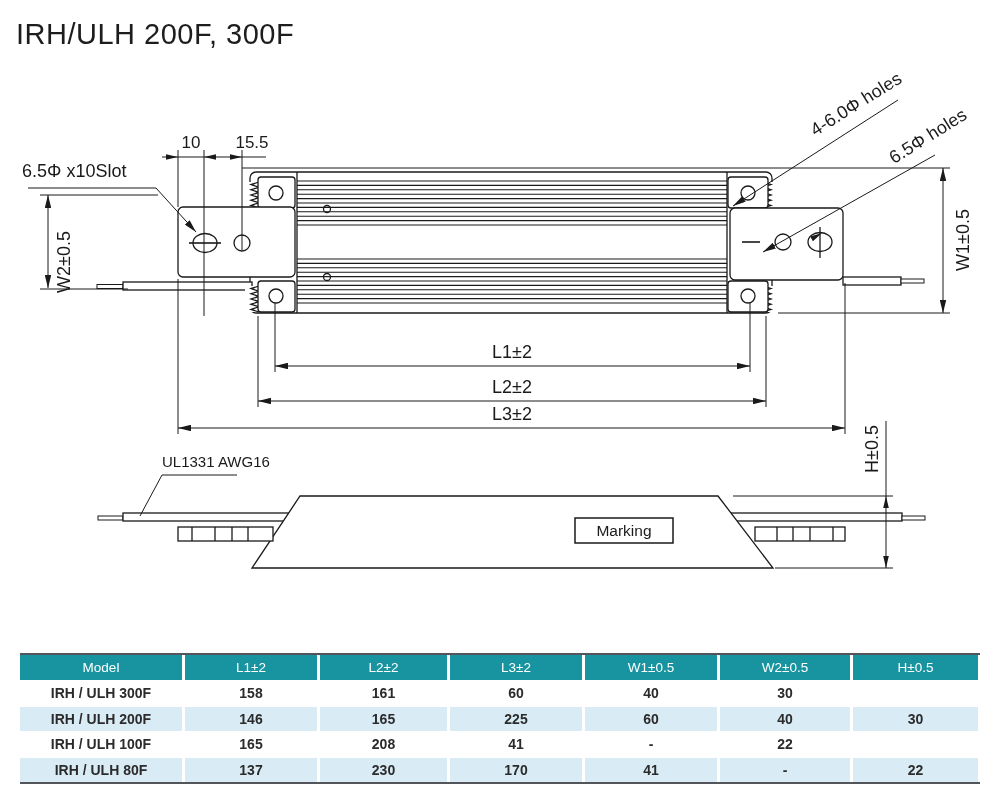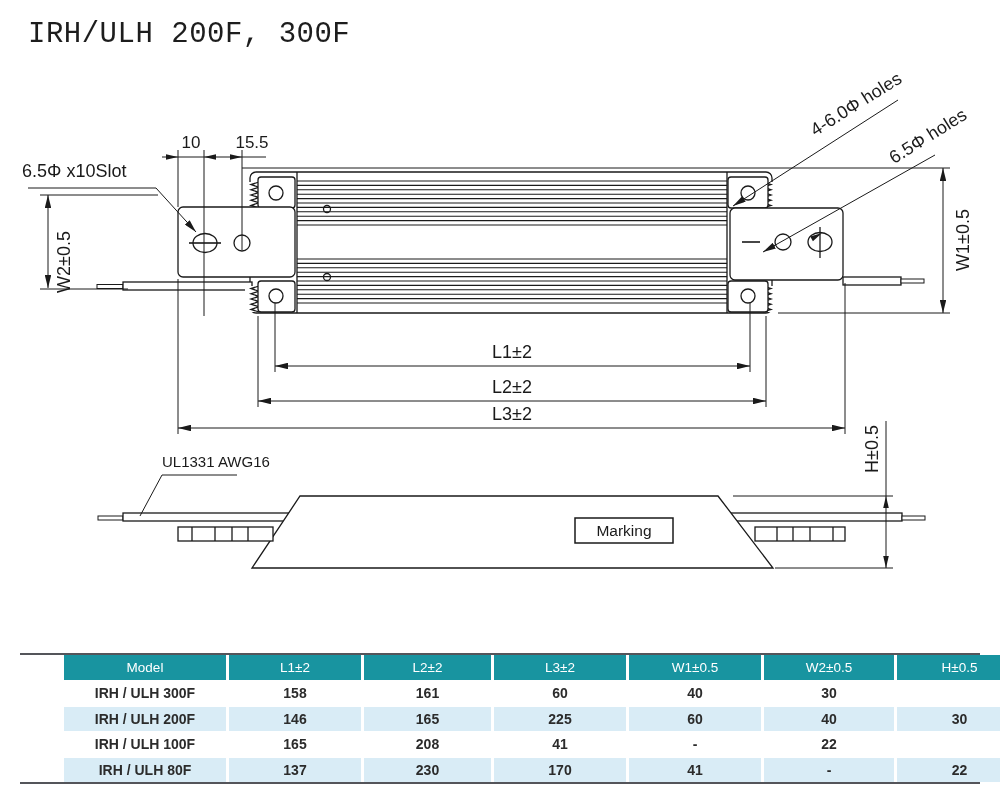--- a/index.html
+++ b/index.html
@@ -1,28 +1,28 @@
 <!DOCTYPE html>
 <html style="--teal: #1894A0; --rowalt: #D9ECF6; --border: #54555A;"><head>
 <meta charset="utf-8">
 <style>
   html,body{margin:0;padding:0;background:#ffffff;}
   body{font-family:"Liberation Sans", sans-serif;}
   #canvas{position:relative;width:1000px;height:800px;background:#fff;overflow:hidden;}
-  #page-title{position:absolute;left:28px;top:18px;font-size:29px;color:#1d1d1d;letter-spacing:0.5px;font-weight:400;font-family:Liberation Mono, monospace;}
+  #page-title{position:absolute;left:16px;top:18px;font-size:29px;color:#1d1d1d;letter-spacing:0.5px;font-weight:400;}
   #drawing-svg{position:absolute;left:0;top:0;}
   svg text{fill:#1a1a1a;}
   .dimtxt{font-size:18px;}
   .dimtxt-sm{font-size:17px;}
   .dimtxt-lbl{font-size:18px;}
   
   #spec-table{position:absolute;left:20px;top:653px;width:960px;
     border-top:2px solid var(--border,#54555A);border-bottom:2px solid var(--border,#54555A);
     display:flex;flex-direction:column;row-gap:1px;background:#fff;}
-  .trow{display:grid;grid-template-columns:162px 132px 127px 132px 132px 130px 125px;column-gap:3px;margin-left:44px;}
+  .trow{display:grid;grid-template-columns:162px 132px 127px 132px 132px 130px 125px;column-gap:3px;}
   .trow.head{height:25px;}
   .trow.body{height:24.5px;font-weight:bold;}
   .tcell{display:flex;align-items:center;justify-content:center;font-size:14px;color:#2b2b2b;}
   .trow.head .tcell{background:var(--teal,#1894A0);color:#fff;font-size:13.5px;}
   .trow.body.alt .tcell{background:var(--rowalt,#D9ECF6);}
 </style>
 </head>
 <body>
 
 <div id="canvas">

